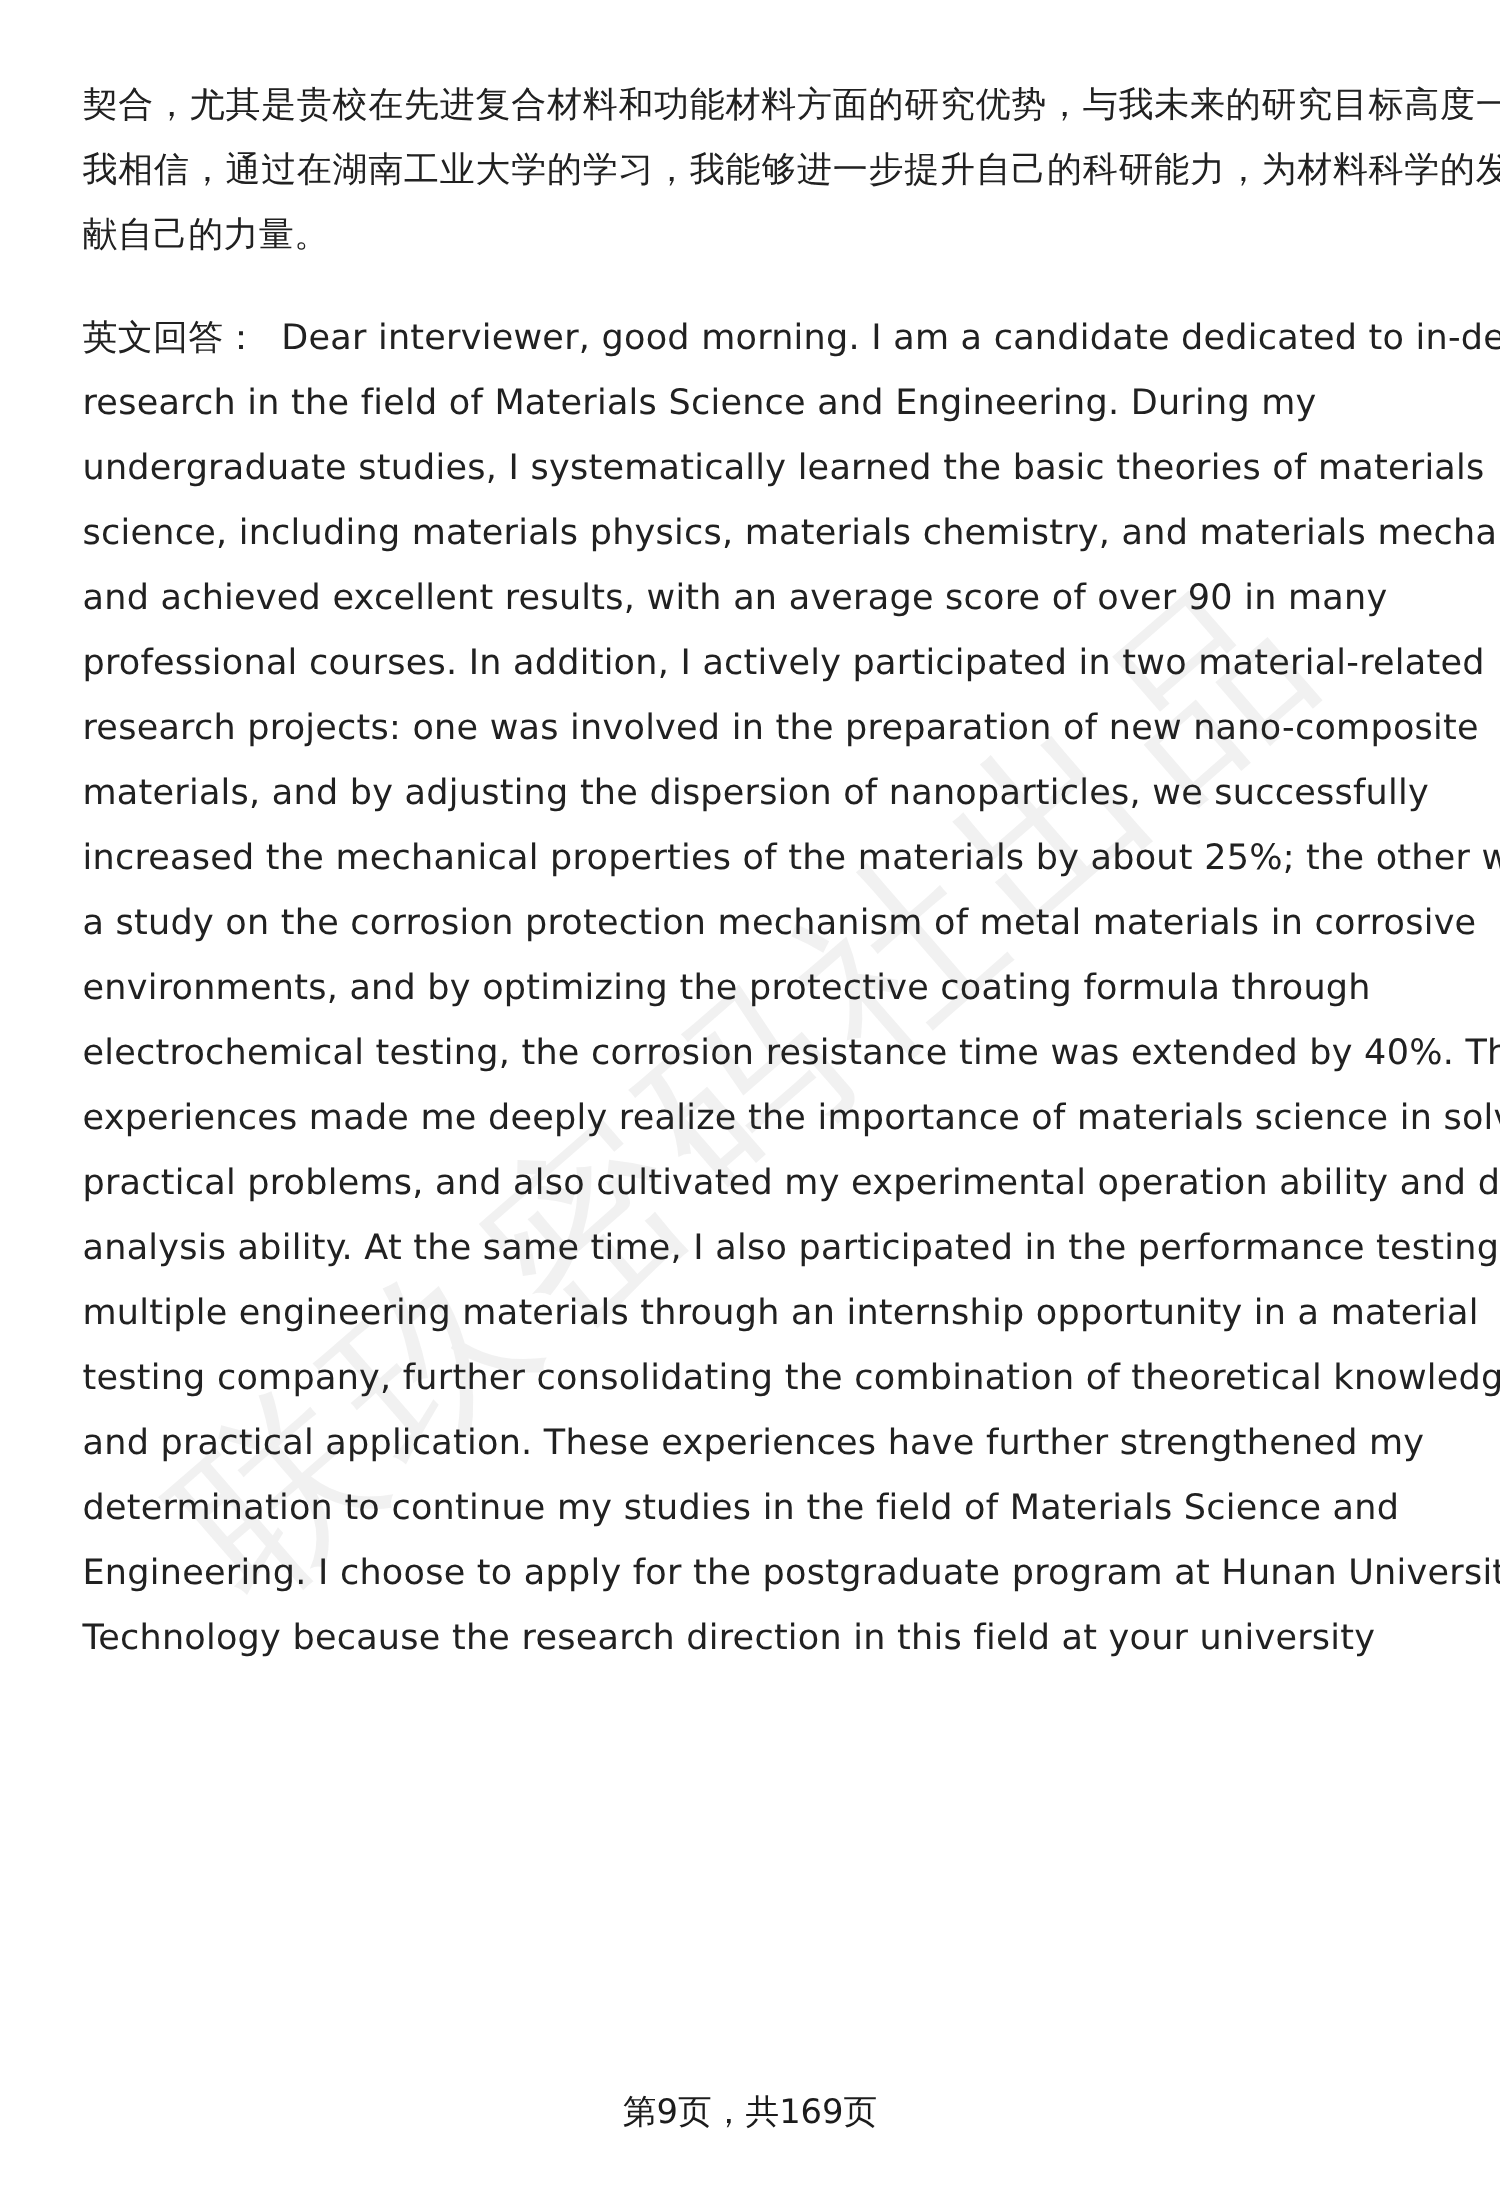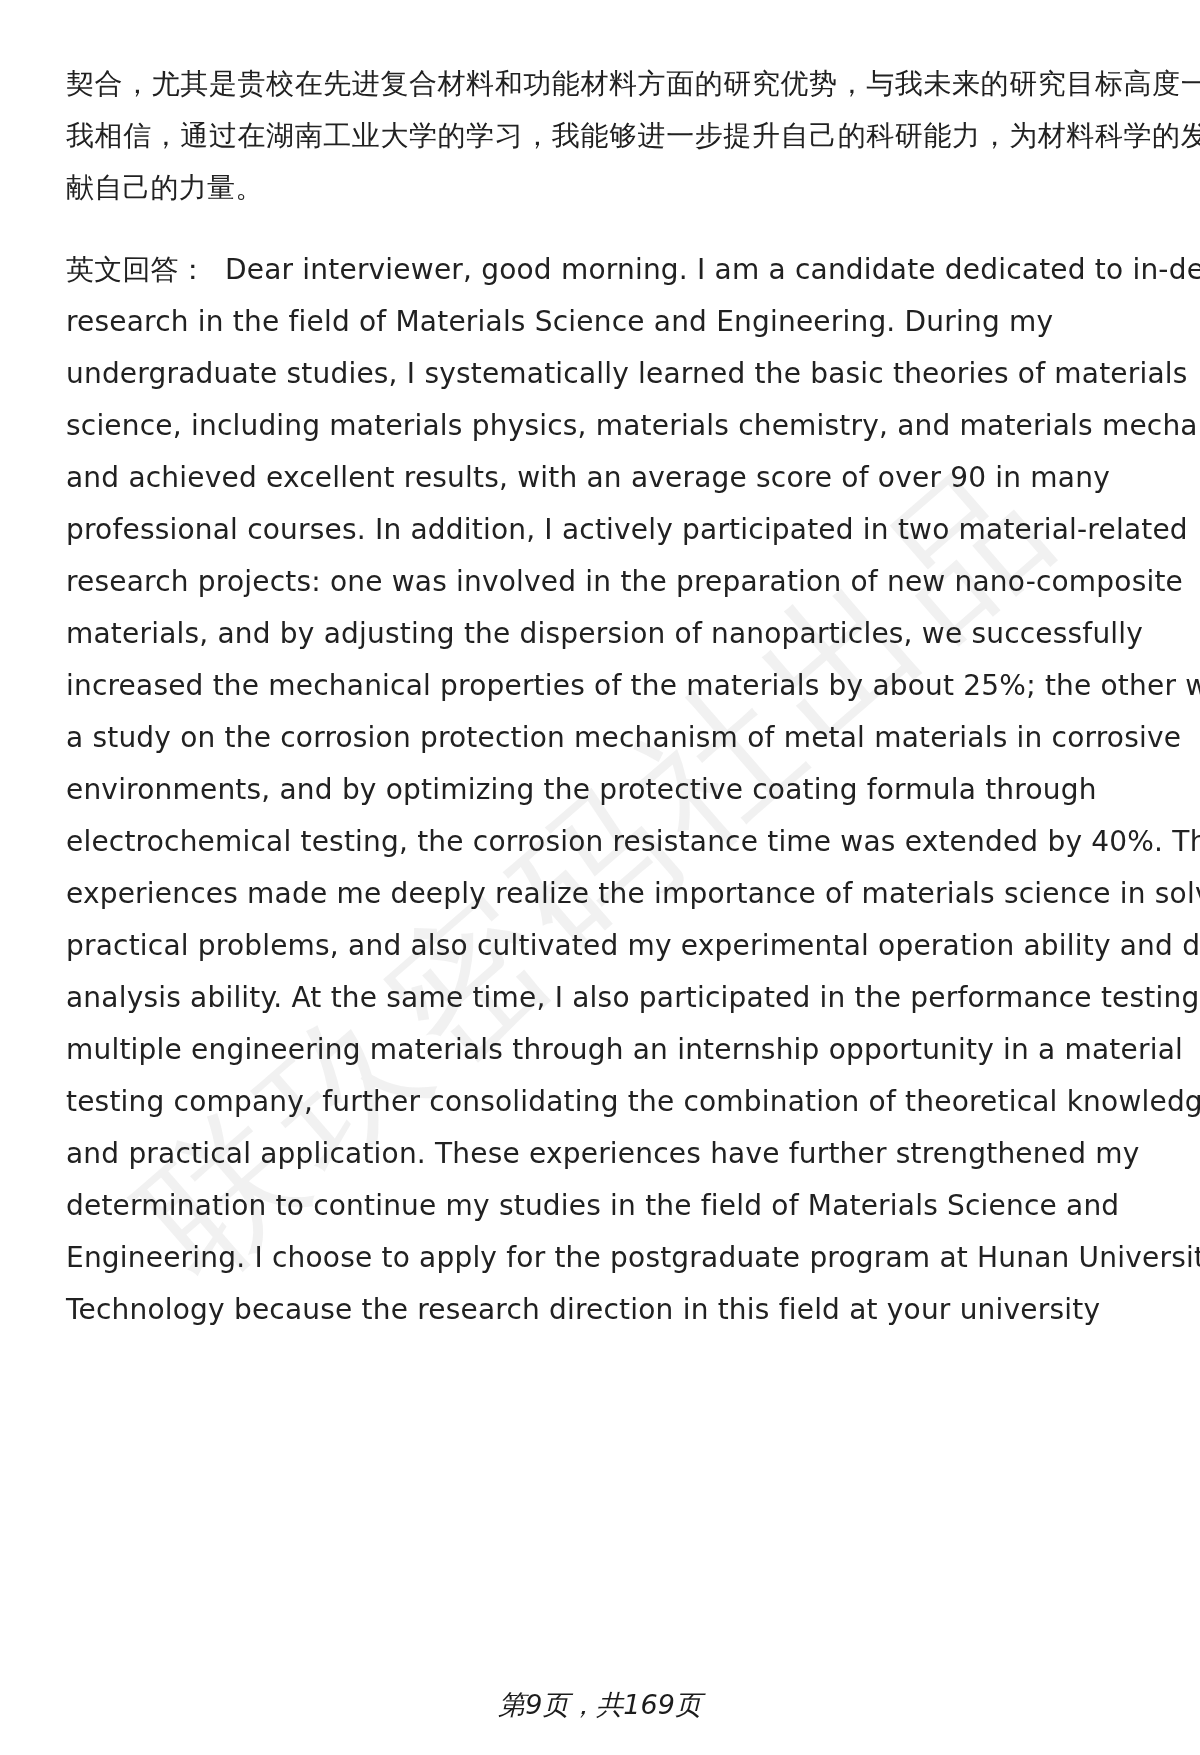--- a/index.html
+++ b/index.html
@@ -57,25 +57,24 @@
     z-index: 1;
   }
   .content, .page-footer {
     position: relative;
     z-index: 2;
   }
   .page-footer {
     position: absolute;
     left: 0;
     right: 0;
-    bottom: 32px;
+    bottom: 48px;
     text-align: center;
     font-size: 27px;
     color: #1c1c1c;
-    font-style: italic;
   }
 </style>
 </head>
 <body>
 
 <div class="page">
 
   <div class="watermark">联玖密码社出品</div>
 
   <div class="content">

